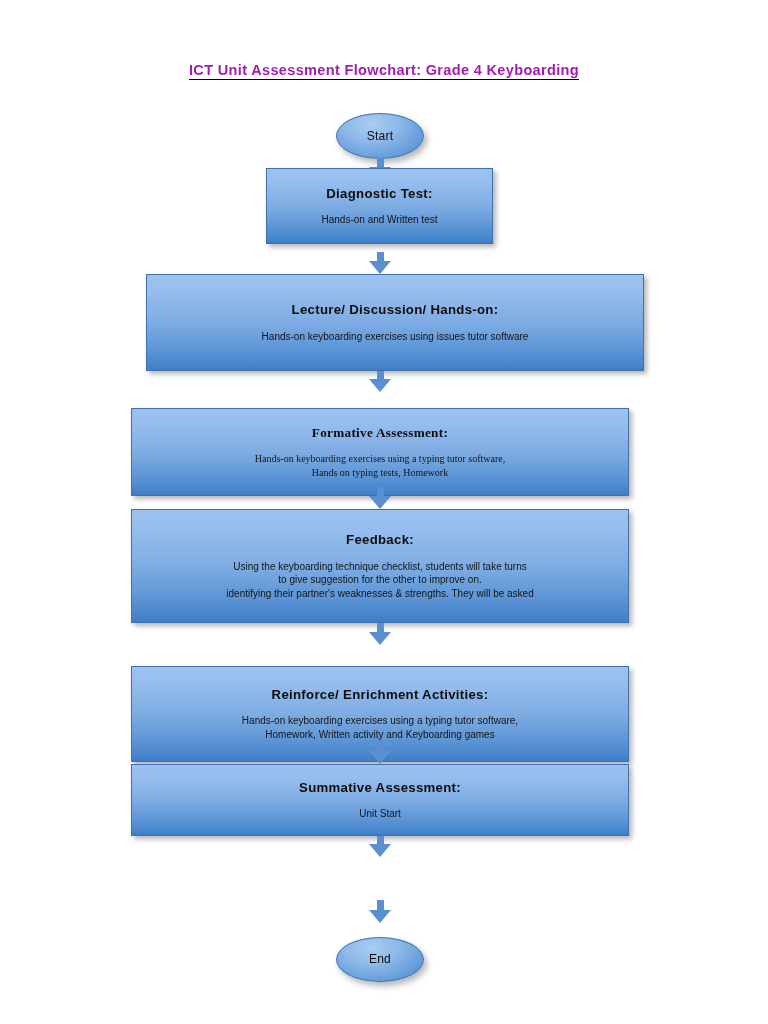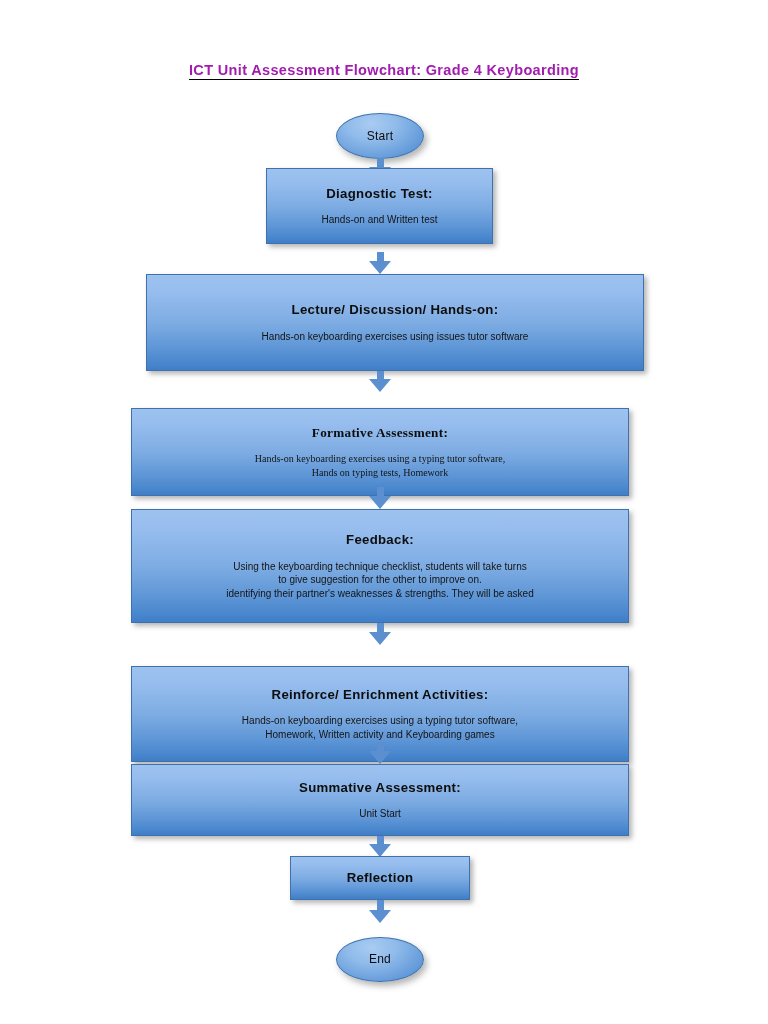--- a/index.html
+++ b/index.html
@@ -193,23 +193,20 @@
   <div class="node" style="left:131px; top:764px; width:498px; height:72px;">
     <div class="node-heading">Summative Assessment:</div>
     <div class="node-body">Unit Start</div>
   </div>
 
   <div class="arrow" style="left:369px; top:836px;">
     <div class="stem" style="height:8px;"></div>
     <div class="head"></div>
   </div>
 
-  <div class="node" style="left:290px; top:856px; width:180px; height:44px;">
-    <div class="node-heading">Reflection</div>
-  </div>
 
   <div class="arrow" style="left:369px; top:900px;">
     <div class="stem" style="height:10px;"></div>
     <div class="head"></div>
   </div>
 
   <div class="node terminator" style="left:336px; top:937px; width:88px; height:45px;">
     <div class="node-heading">End</div>
   </div>
 

